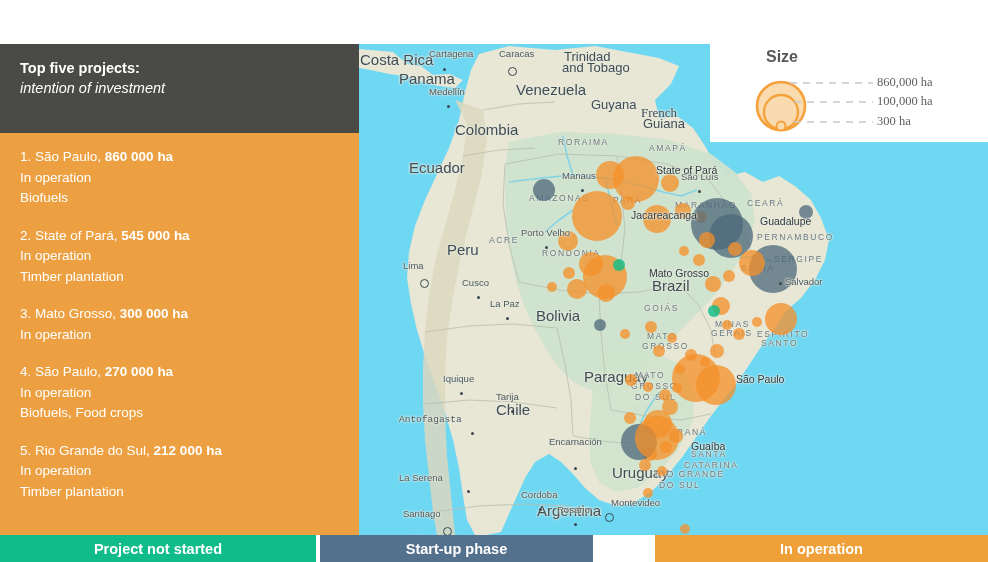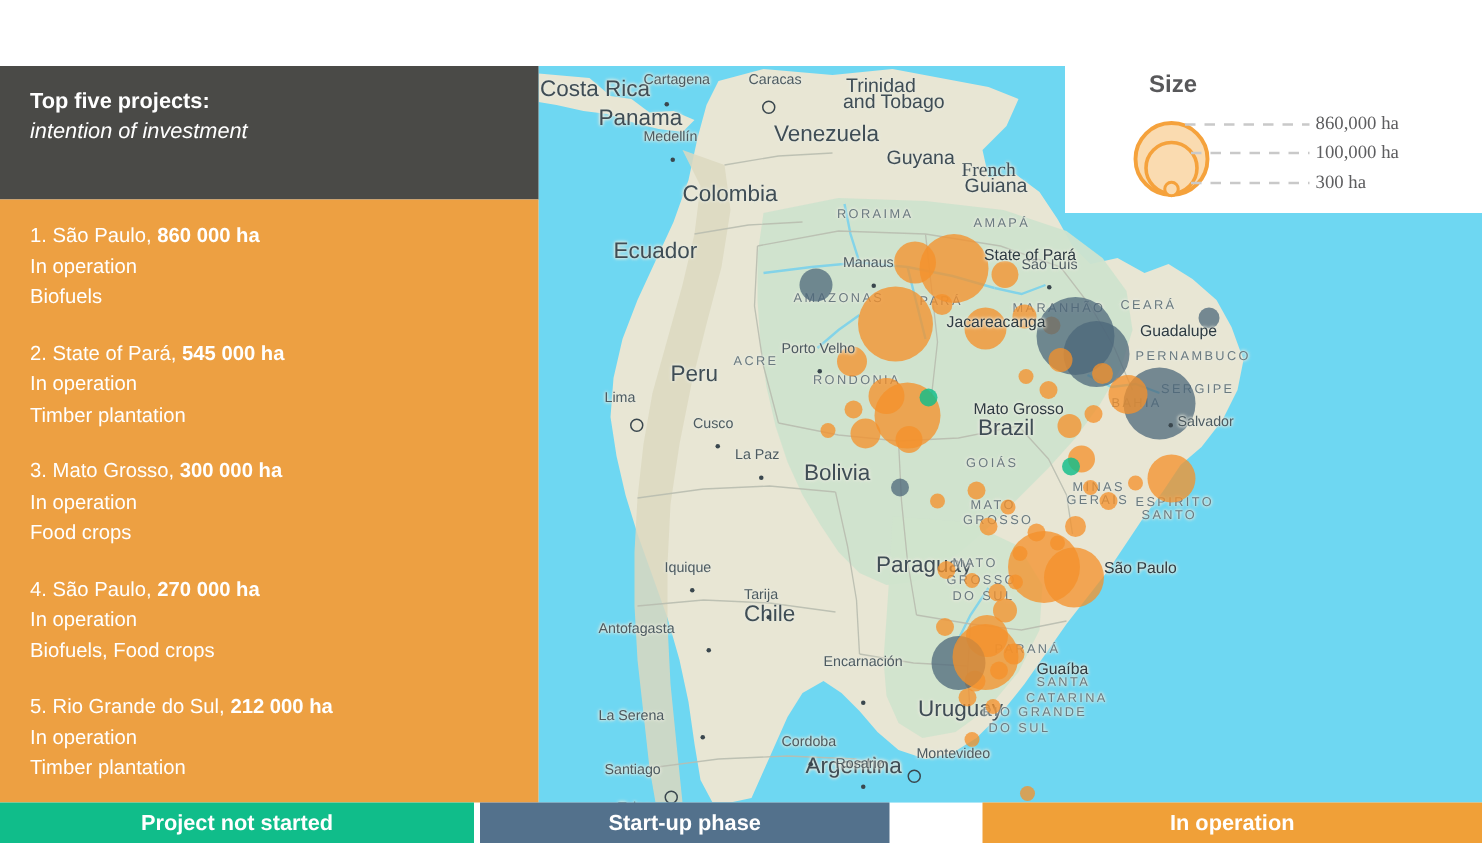--- a/index.html
+++ b/index.html
@@ -278,21 +278,21 @@
       <div class="mlabel city" style="left:44px;top:216px;">Lima</div>
       <div class="citydot" style="left:118px;top:252px;"></div>
       <div class="mlabel city" style="left:103px;top:233px;">Cusco</div>
       <div class="citydot" style="left:147px;top:273px;"></div>
       <div class="mlabel city" style="left:131px;top:254px;">La Paz</div>
       <div class="citydot" style="left:101px;top:348px;"></div>
       <div class="mlabel city" style="left:84px;top:329px;">Iquique</div>
       <div class="citydot" style="left:152px;top:366px;"></div>
       <div class="mlabel city" style="left:137px;top:347px;">Tarija</div>
       <div class="citydot" style="left:112px;top:388px;"></div>
-      <div class="mlabel city" style="left:40px;top:370px;">Antofagasta</div>
+      <div class="mlabel city" style="left:40px;top:370px;font-family:Liberation Mono, monospace;">Antofagasta</div>
       <div class="citydot" style="left:108px;top:446px;"></div>
       <div class="mlabel city" style="left:40px;top:428px;">La Serena</div>
       <div class="citydot" style="left:180px;top:464px;"></div>
       <div class="mlabel city" style="left:162px;top:445px;">Cordoba</div>
       <div class="citydot" style="left:215px;top:479px;"></div>
       <div class="mlabel city" style="left:198px;top:460px;">Rosario</div>
       <div class="capdot" style="left:84px;top:483px;"></div>
       <div class="mlabel city" style="left:44px;top:464px;">Santiago</div>
 
       <div class="mlabel city" style="left:53px;top:489px;">Talca</div>
@@ -346,21 +346,20 @@
 
       <div class="proj">
         <div class="ln"><span>2. </span><span>State of Pará, </span><b>545 000 ha</b></div>
         <div class="ln">In operation</div>
         <div class="ln">Timber plantation</div>
       </div>
 
       <div class="proj">
         <div class="ln"><span>3. </span><span>Mato Grosso, </span><b>300 000 ha</b></div>
         <div class="ln">In operation</div>
-        <div class="ln">Food crops</div>
       </div>
 
       <div class="proj">
         <div class="ln"><span>4. </span><span>São Paulo, </span><b>270 000 ha</b></div>
         <div class="ln">In operation</div>
         <div class="ln">Biofuels, Food crops</div>
       </div>
 
       <div class="proj">
         <div class="ln"><span>5. </span><span>Rio Grande do Sul, </span><b>212 000 ha</b></div>

